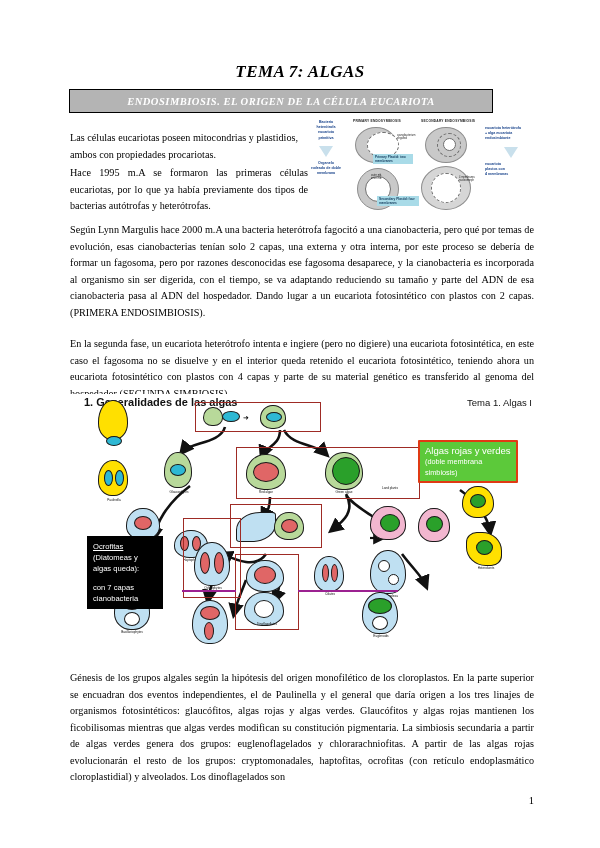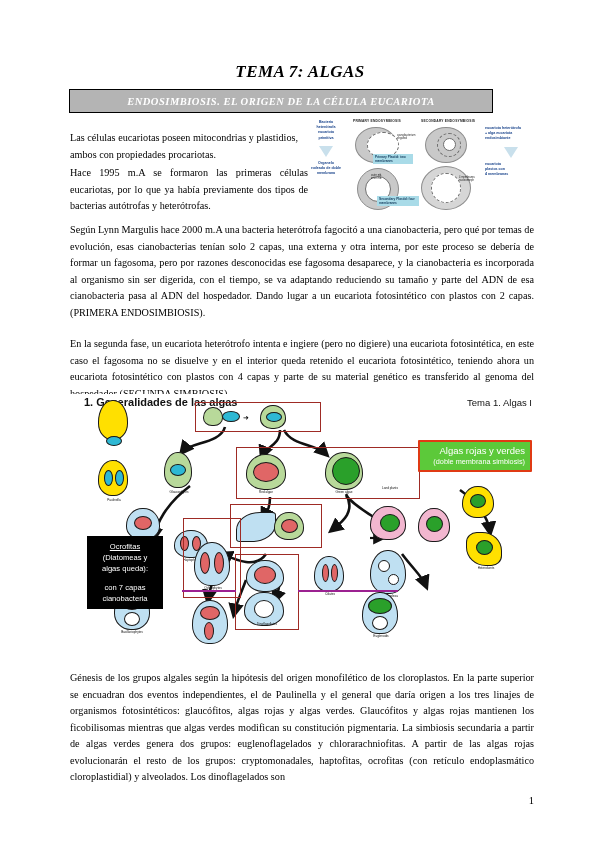--- a/index.html
+++ b/index.html
@@ -449,26 +449,26 @@
     <div class="cell oval c-red" style="left:134px;top:228px;width:10px;height:18px;"></div>
 
     <div class="cell blob c-blue" style="left:292px;top:198px;width:36px;height:42px;"></div>
     <div class="cell oval c-dgreen" style="left:298px;top:204px;width:24px;height:16px;"></div>
     <div class="cell oval c-white" style="left:302px;top:222px;width:16px;height:14px;"></div>
     <div class="cap" style="left:286px;top:240px;width:50px;">Euglenoids</div>
 
     <div class="leader" style="left:112px;top:196px;width:54px;"></div>
     <div class="leader" style="left:228px;top:196px;width:100px;"></div>
 
-    <div class="callout callout-green" style="left:348px;top:46px;width:114px;text-align:right;">
+    <div class="callout callout-green" style="left:348px;top:46px;width:100px;">
       <div class="t1">Algas rojas y verdes</div>
       <div class="t2">(doble membrana simbiosis)</div>
     </div>
 
-    <div class="callout callout-black" style="left:17px;top:142px;width:76px;text-align:center;">
+    <div class="callout callout-black" style="left:17px;top:142px;width:76px;">
       <u>Ocrofitas</u>
       <div>(Diatomeas y</div>
       <div>algas queda):</div>
       <div style="height:8px;"></div>
       <div>con 7 capas</div>
       <div>cianobacteria</div>
     </div>
 
   </div>
 

